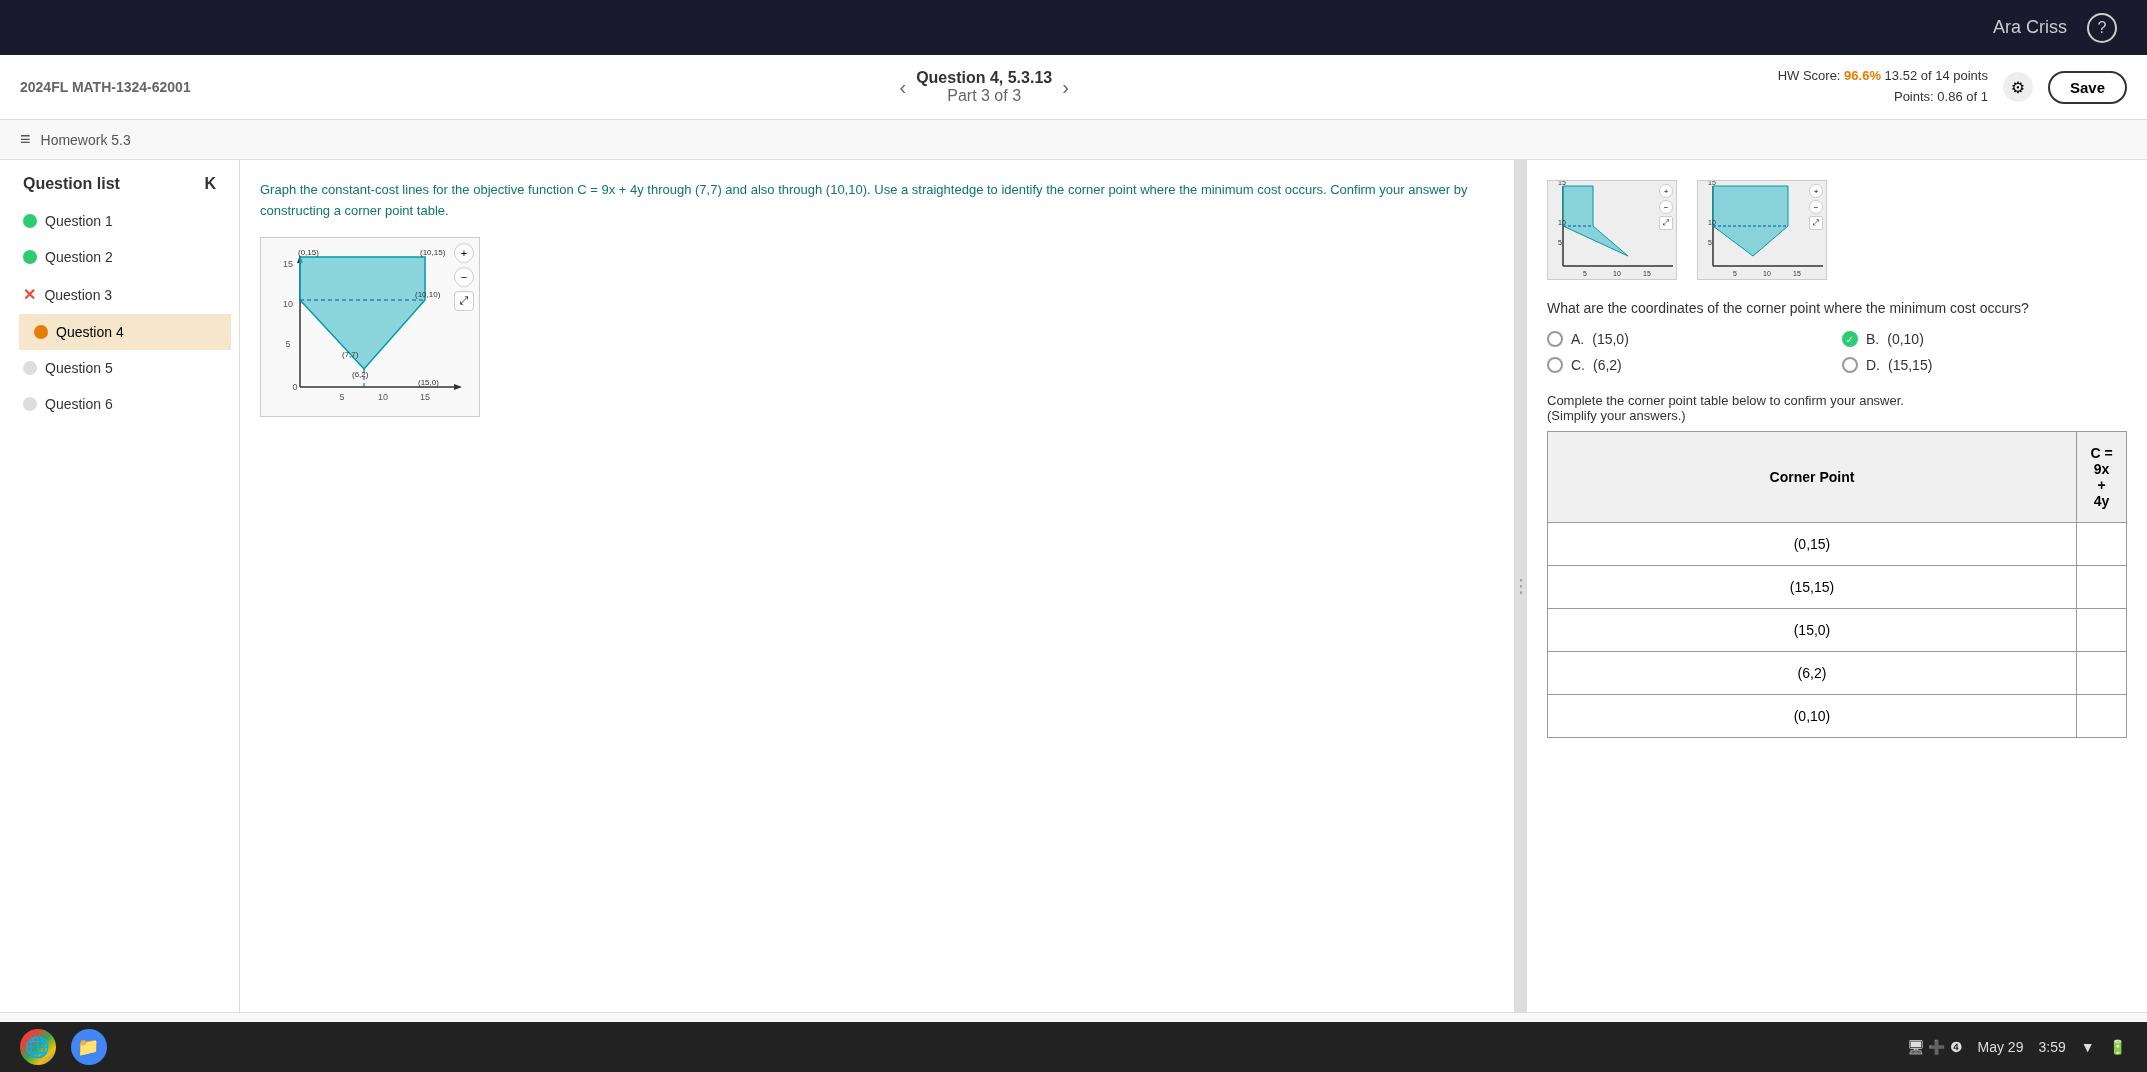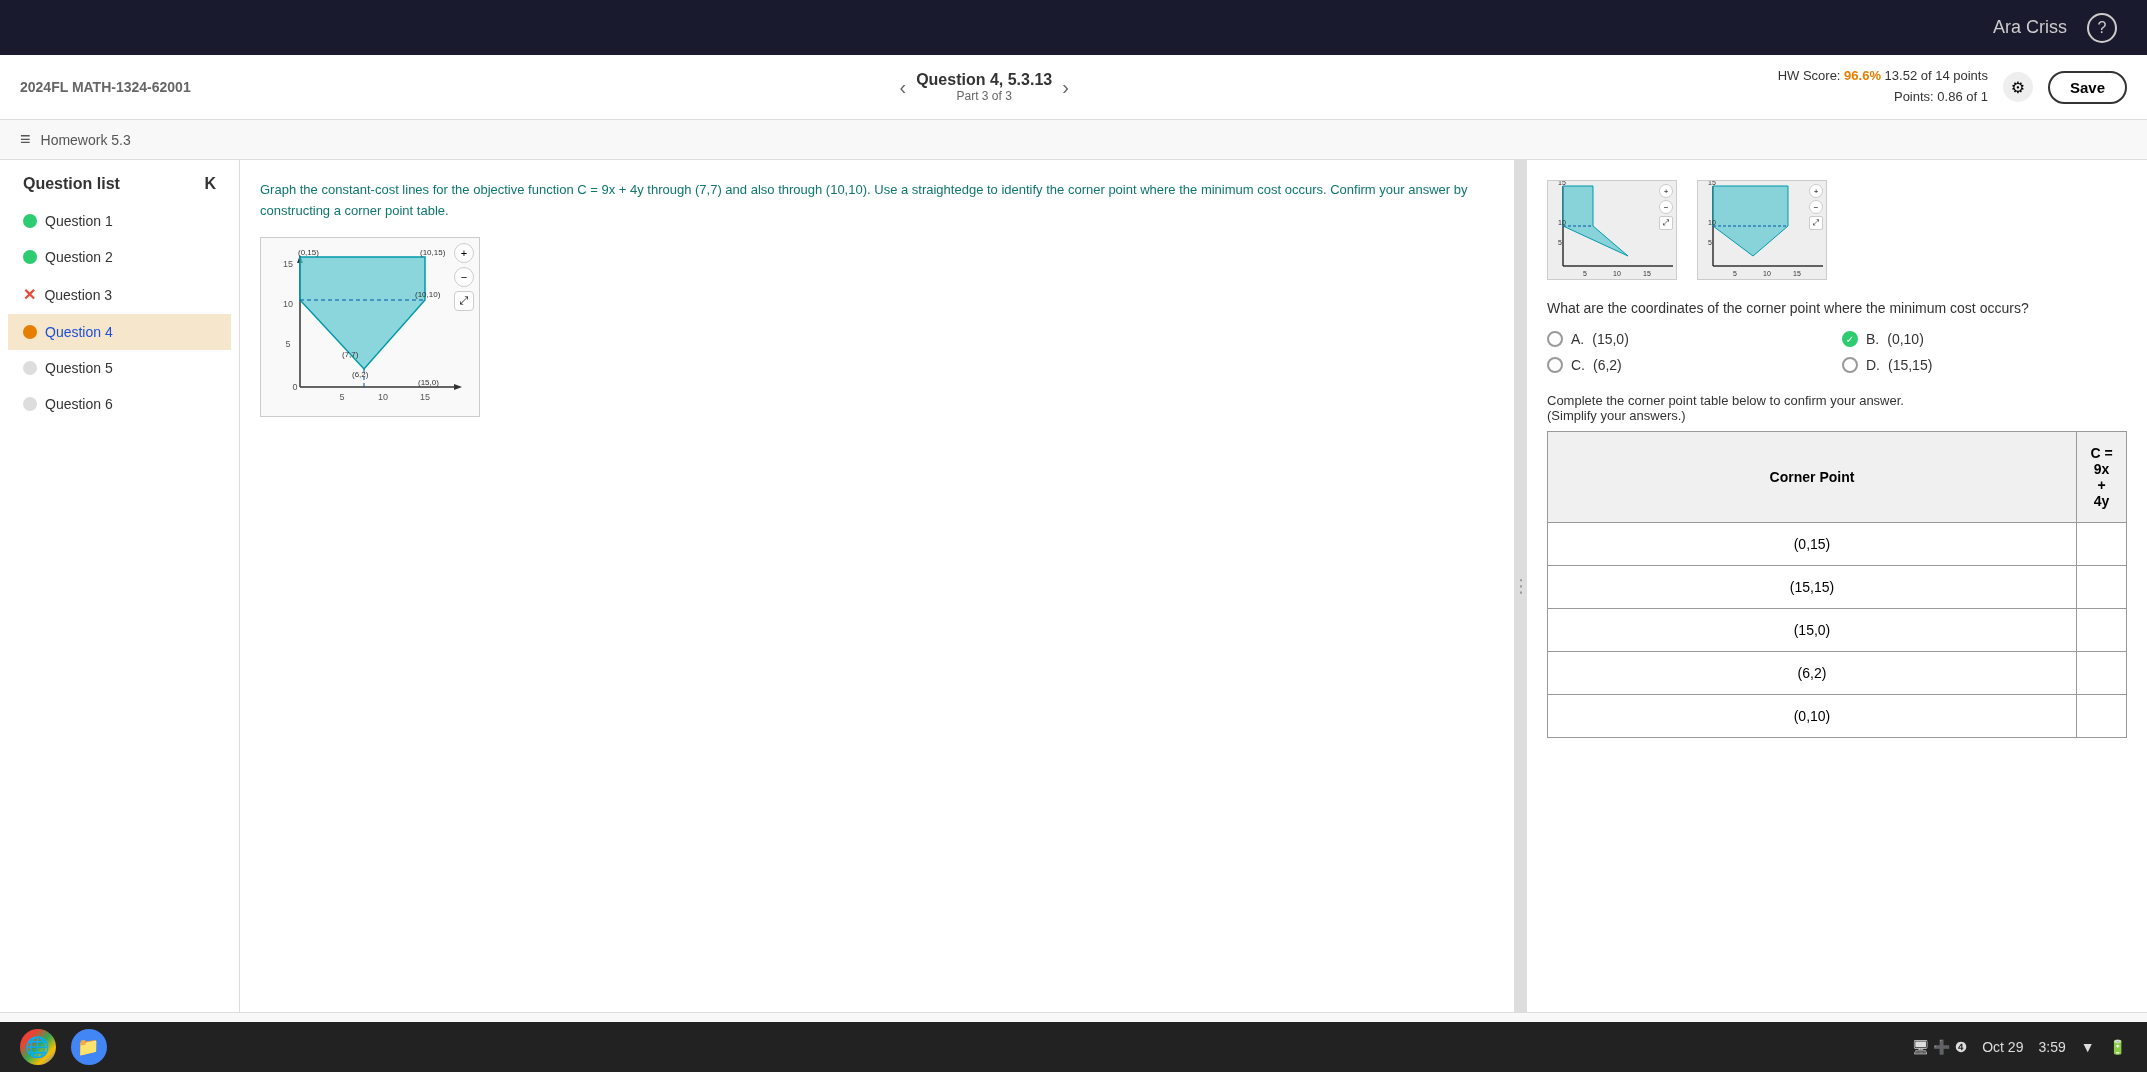--- a/index.html
+++ b/index.html
@@ -55,21 +55,21 @@
       gap: 10px;
       margin: 0 auto;
       text-align: center;
     }
     .question-title {
       font-size: 16px;
       font-weight: bold;
       color: #333;
     }
     .question-part {
-      font-size: 12px;
+      font-size: 16px;
       color: #666;
     }
     .nav-arrow {
       font-size: 20px;
       color: #666;
       cursor: pointer;
     }
     .hw-score {
       font-size: 13px;
       color: #333;
@@ -137,21 +137,22 @@
       display: flex;
       align-items: center;
       padding: 10px 15px;
       font-size: 14px;
       color: #333;
       cursor: pointer;
       gap: 8px;
     }
     .sidebar-item.active {
       background: #f5e6cc;
-      color: #1d4ed8;
+      color: #000000;
+      margin-left: 11px;
     }
     .sidebar-item .dot {
       width: 14px; height: 14px;
       border-radius: 50%;
       flex-shrink: 0;
     }
     .dot-green { background: #2ecc71; }
     .dot-x { background: transparent; color: #e74c3c; font-size: 16px; font-weight: bold; }
 
     
@@ -604,18 +605,18 @@
   <div class="bottom-spacer"></div>
   <button class="clear-all-btn">Clear all</button>
   <button class="check-answer-btn">Check answer</button>
 </div>
 
 <div class="taskbar">
   <div class="taskbar-icon chrome-icon" title="Chrome">🌐</div>
   <div class="taskbar-icon files-icon" title="Files" style="color:white;font-size:18px;">📁</div>
   <div class="taskbar-right">
     <span>🖥 ➕ ❹</span>
-    <span>Oct 29</span>
+    <span>May 29</span>
     <span>3:59</span>
     <span>▼</span>
     <span>🔋</span>
   </div>
 </div>
 
 </body></html>

